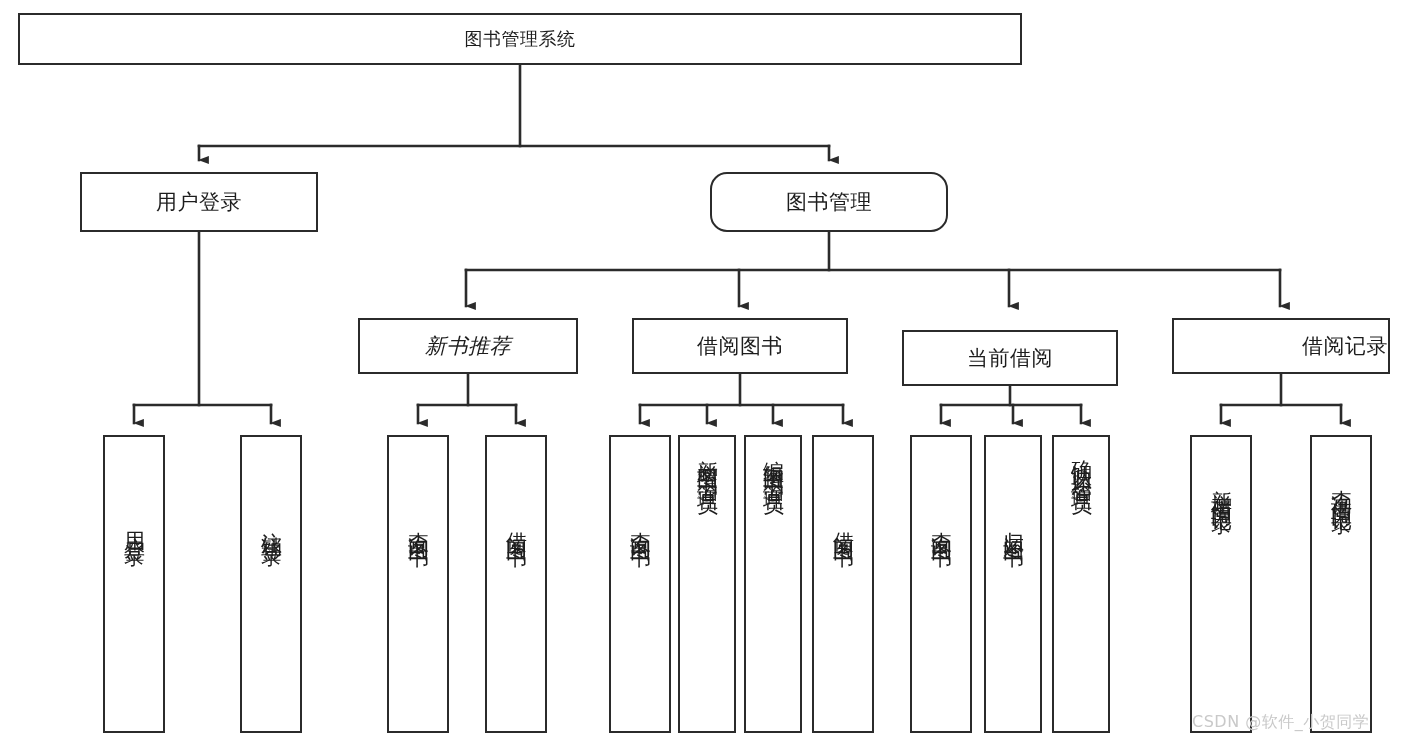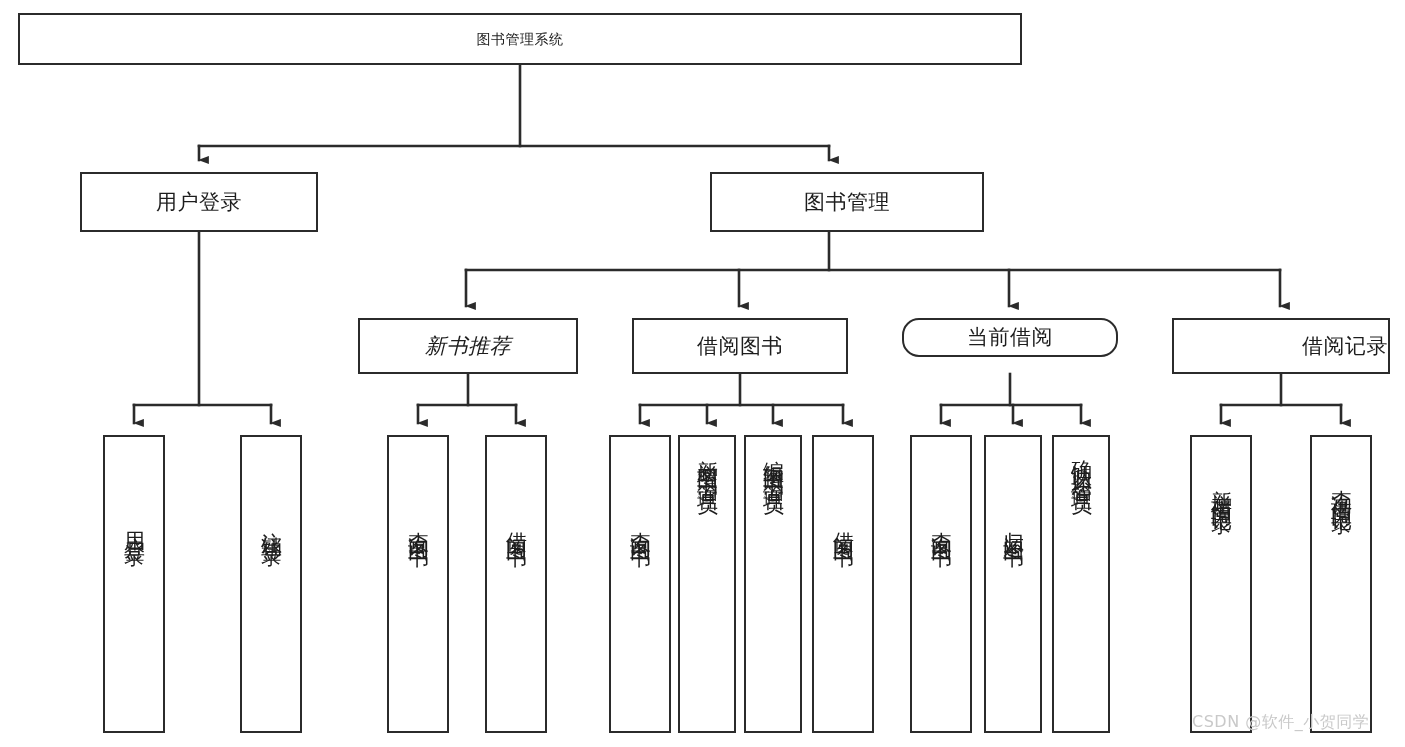--- a/index.html
+++ b/index.html
@@ -38,21 +38,21 @@
   .node .lbl {
     color: #1d1d1d;
     line-height: 1.18;
     white-space: pre;
   }
   .node.horiz .lbl {
     font-size: 21px;
     letter-spacing: 0.5px;
   }
   .node.root .lbl {
-    font-size: 14px;
+    font-size: 18px;
     letter-spacing: 0.5px;
   }
   .node.vert {
     align-items: flex-start;
     justify-content: center;
   }
   .node.vert .lbl {
     writing-mode: vertical-rl;
     text-orientation: upright;
     font-size: 21px;
@@ -125,31 +125,31 @@
     </g>
   </svg>
 
   <div class="node root horiz" style="left:18px; top:13px; width:1004px; height:52px;">
     <span class="lbl">图书管理系统</span>
   </div>
 
   <div class="node horiz" style="left:80px; top:172px; width:238px; height:60px;">
     <span class="lbl">用户登录</span>
   </div>
-  <div class="node horiz" style="left:710px; top:172px; width:274px; height:60px;">
+  <div class="node horiz" style="left:710px; top:172px; width:238px; height:60px;border-radius:17px;">
     <span class="lbl">图书管理</span>
   </div>
 
   <div class="node horiz" style="left:358px; top:318px; width:220px; height:56px;font-style:italic;">
     <span class="lbl">新书推荐</span>
   </div>
   <div class="node horiz" style="left:632px; top:318px; width:216px; height:56px;">
     <span class="lbl">借阅图书</span>
   </div>
-  <div class="node horiz" style="left:902px; top:318px; width:216px; height:39px;border-radius:17px;">
+  <div class="node horiz" style="left:902px; top:330px; width:216px; height:56px;">
     <span class="lbl">当前借阅</span>
   </div>
   <div class="node horiz" style="left:1172px; top:318px; width:218px; height:56px;justify-content:flex-end;">
     <span class="lbl">借阅记录</span>
   </div>
 
   <div class="node vert" style="left:103px; top:435px; width:62px; height:298px; padding-top:78px;">
     <span class="lbl">用户登录</span>
   </div>
   <div class="node vert" style="left:240px; top:435px; width:62px; height:298px; padding-top:78px;">

